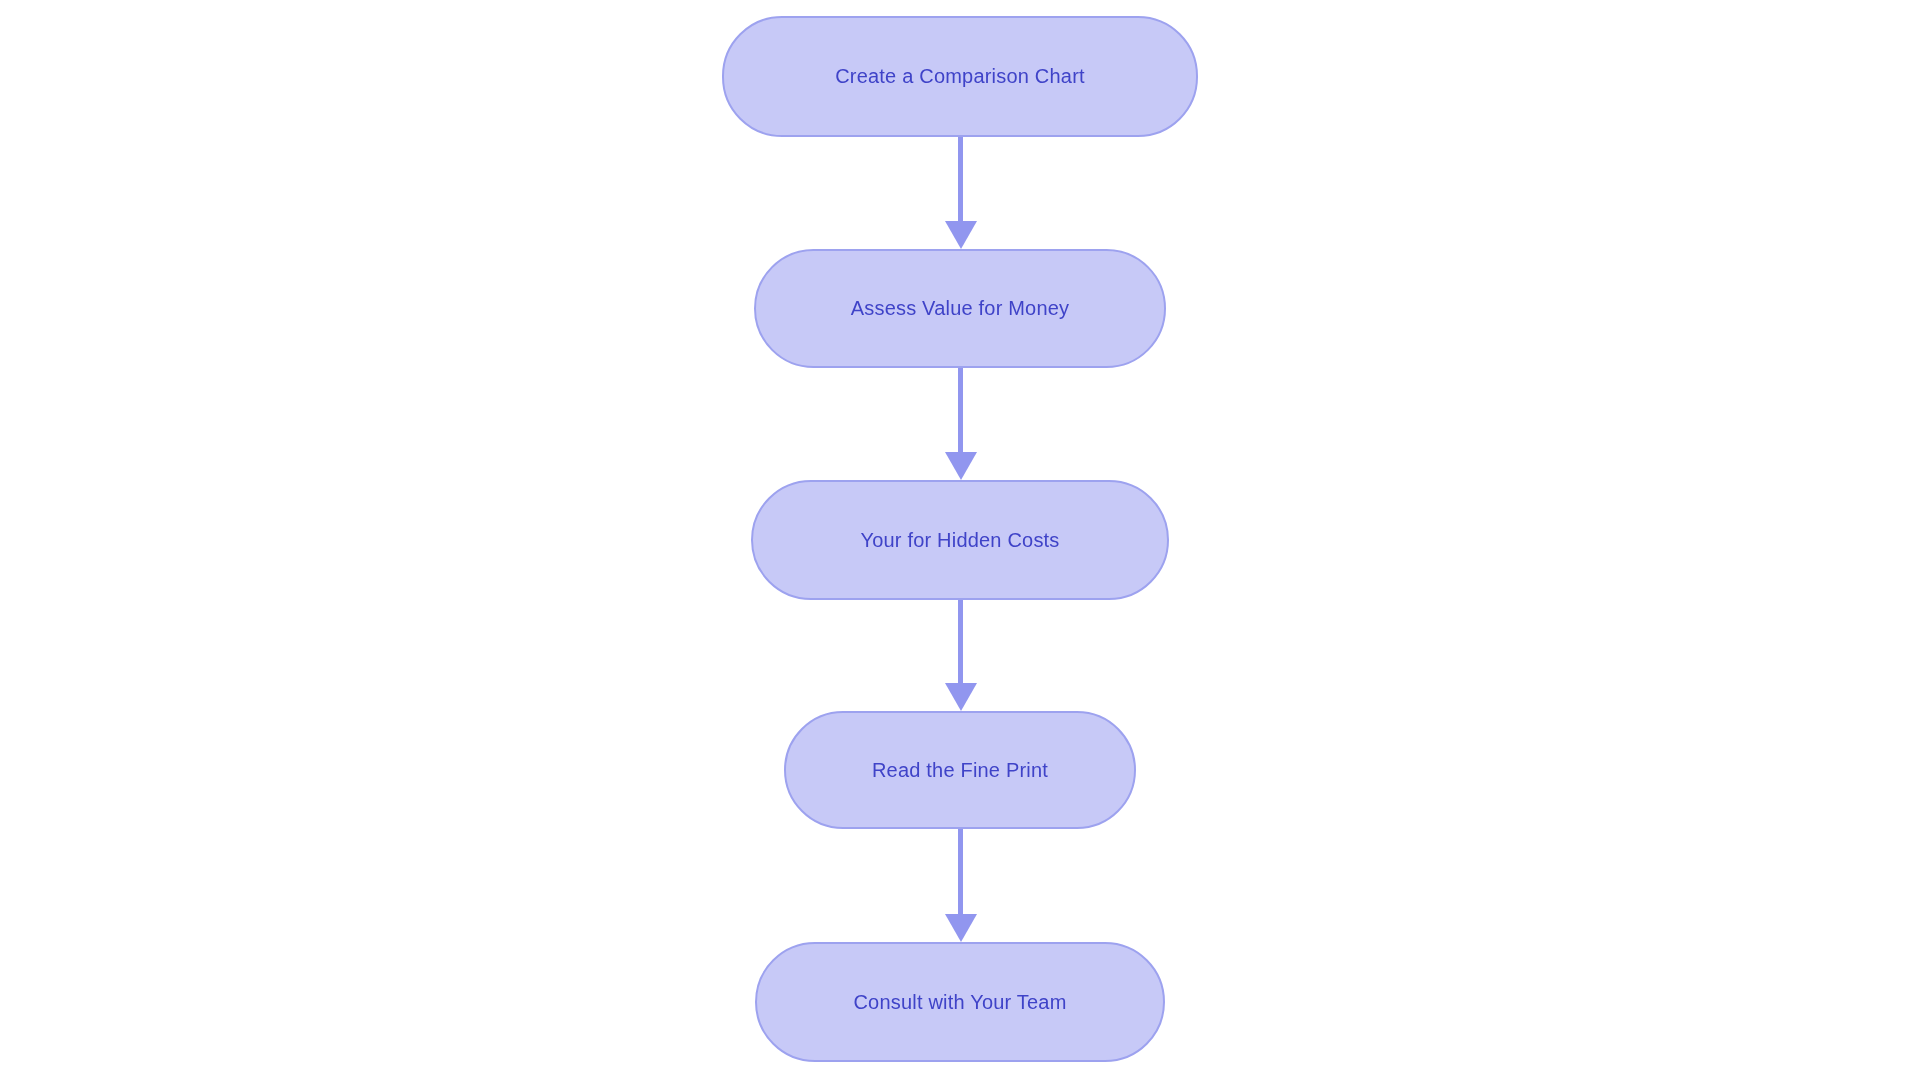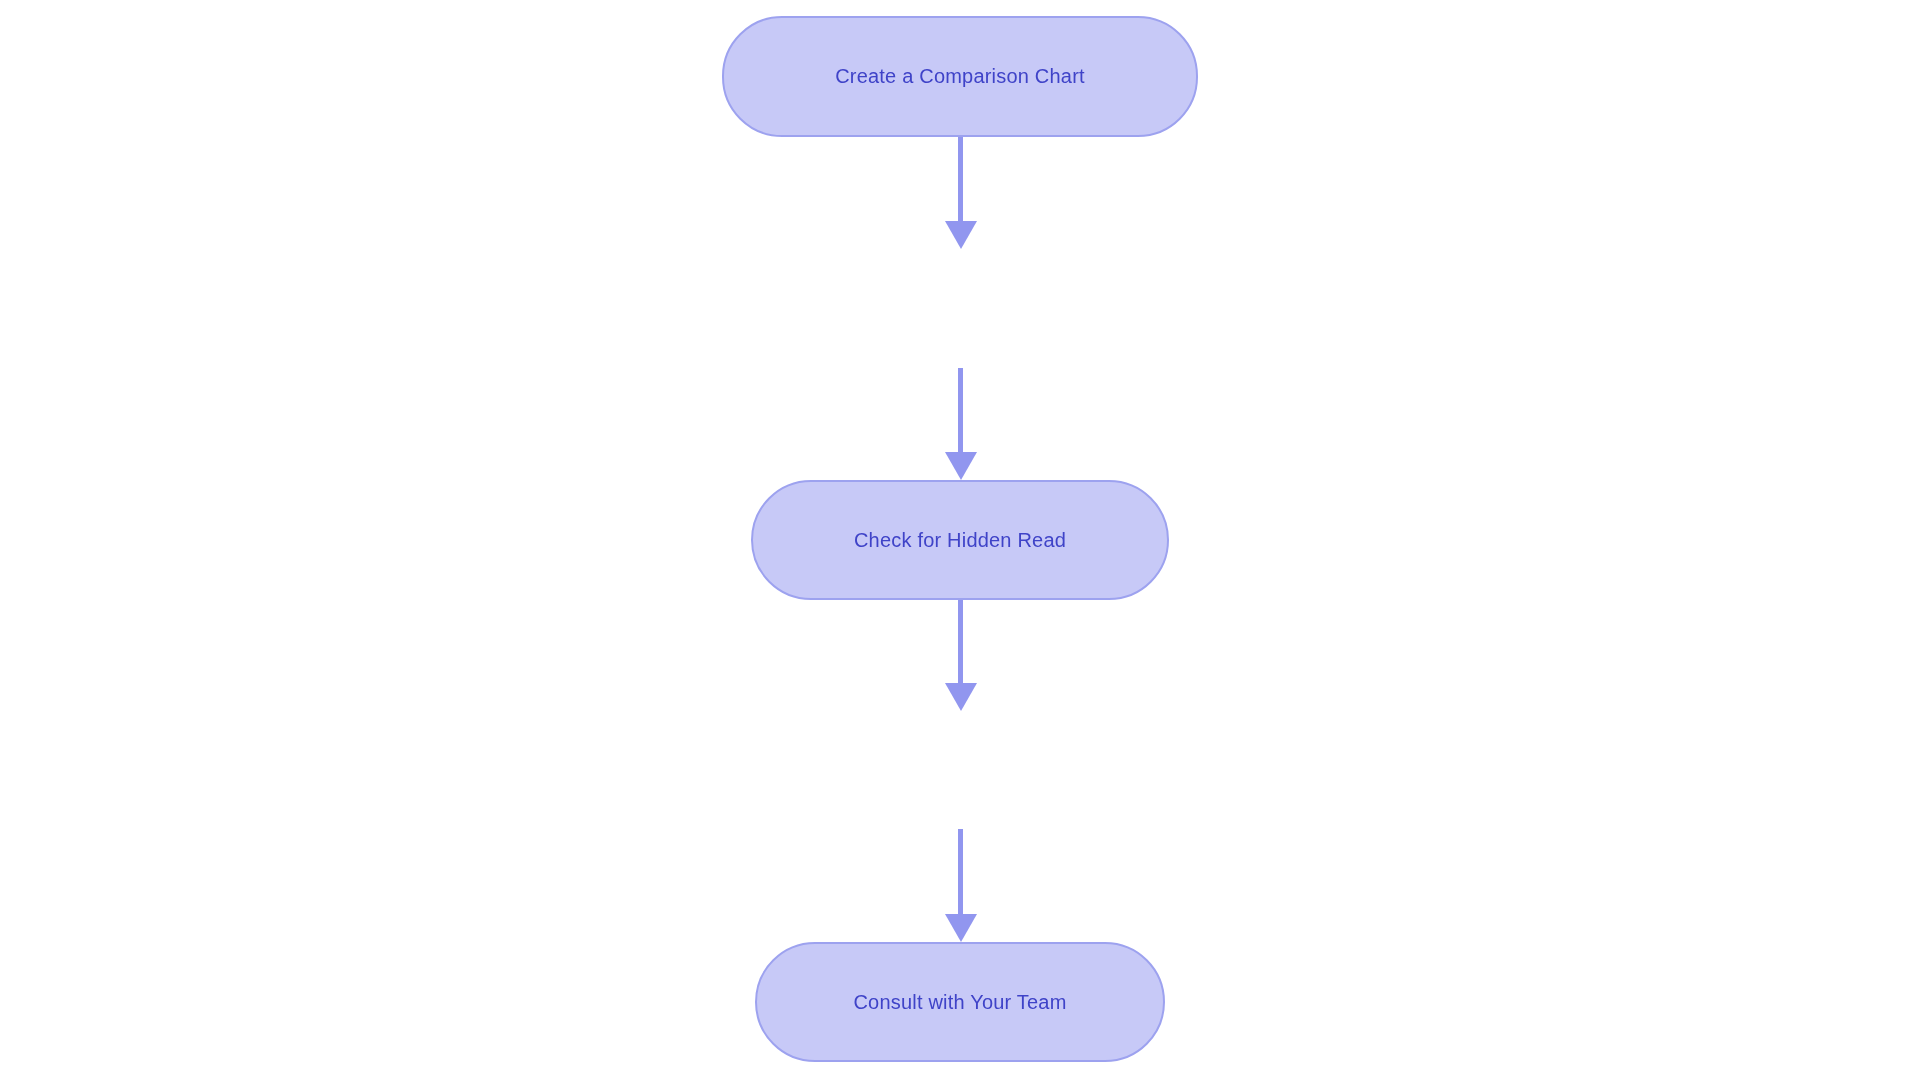--- a/index.html
+++ b/index.html
@@ -61,35 +61,41 @@
 
   <div class="node" style="left: 722px; top: 16px; width: 476px; height: 121px;">
     <span class="node-label">Create a Comparison Chart</span>
   </div>
 
   <div class="arrow" style="left: 944px; top: 137px; width: 33px; height: 112px;">
     <div class="arrow-line"></div>
     <div class="arrow-head"></div>
   </div>
 
+  <div class="node" style="left: 754px; top: 249px; width: 412px; height: 119px;">
+    <span class="node-label">Assess Value for Money</span>
+  </div>
 
   <div class="arrow" style="left: 944px; top: 368px; width: 33px; height: 112px;">
     <div class="arrow-line"></div>
     <div class="arrow-head"></div>
   </div>
 
   <div class="node" style="left: 751px; top: 480px; width: 418px; height: 120px;">
-    <span class="node-label">Check for Hidden Read</span>
+    <span class="node-label">Your for Hidden Costs</span>
   </div>
 
   <div class="arrow" style="left: 944px; top: 600px; width: 33px; height: 111px;">
     <div class="arrow-line"></div>
     <div class="arrow-head"></div>
   </div>
 
+  <div class="node" style="left: 784px; top: 711px; width: 352px; height: 118px;">
+    <span class="node-label">Read the Fine Print</span>
+  </div>
 
   <div class="arrow" style="left: 944px; top: 829px; width: 33px; height: 113px;">
     <div class="arrow-line"></div>
     <div class="arrow-head"></div>
   </div>
 
   <div class="node" style="left: 755px; top: 942px; width: 410px; height: 120px; text-align: center;">
     <span class="node-label">Consult with Your Team</span>
   </div>
 

